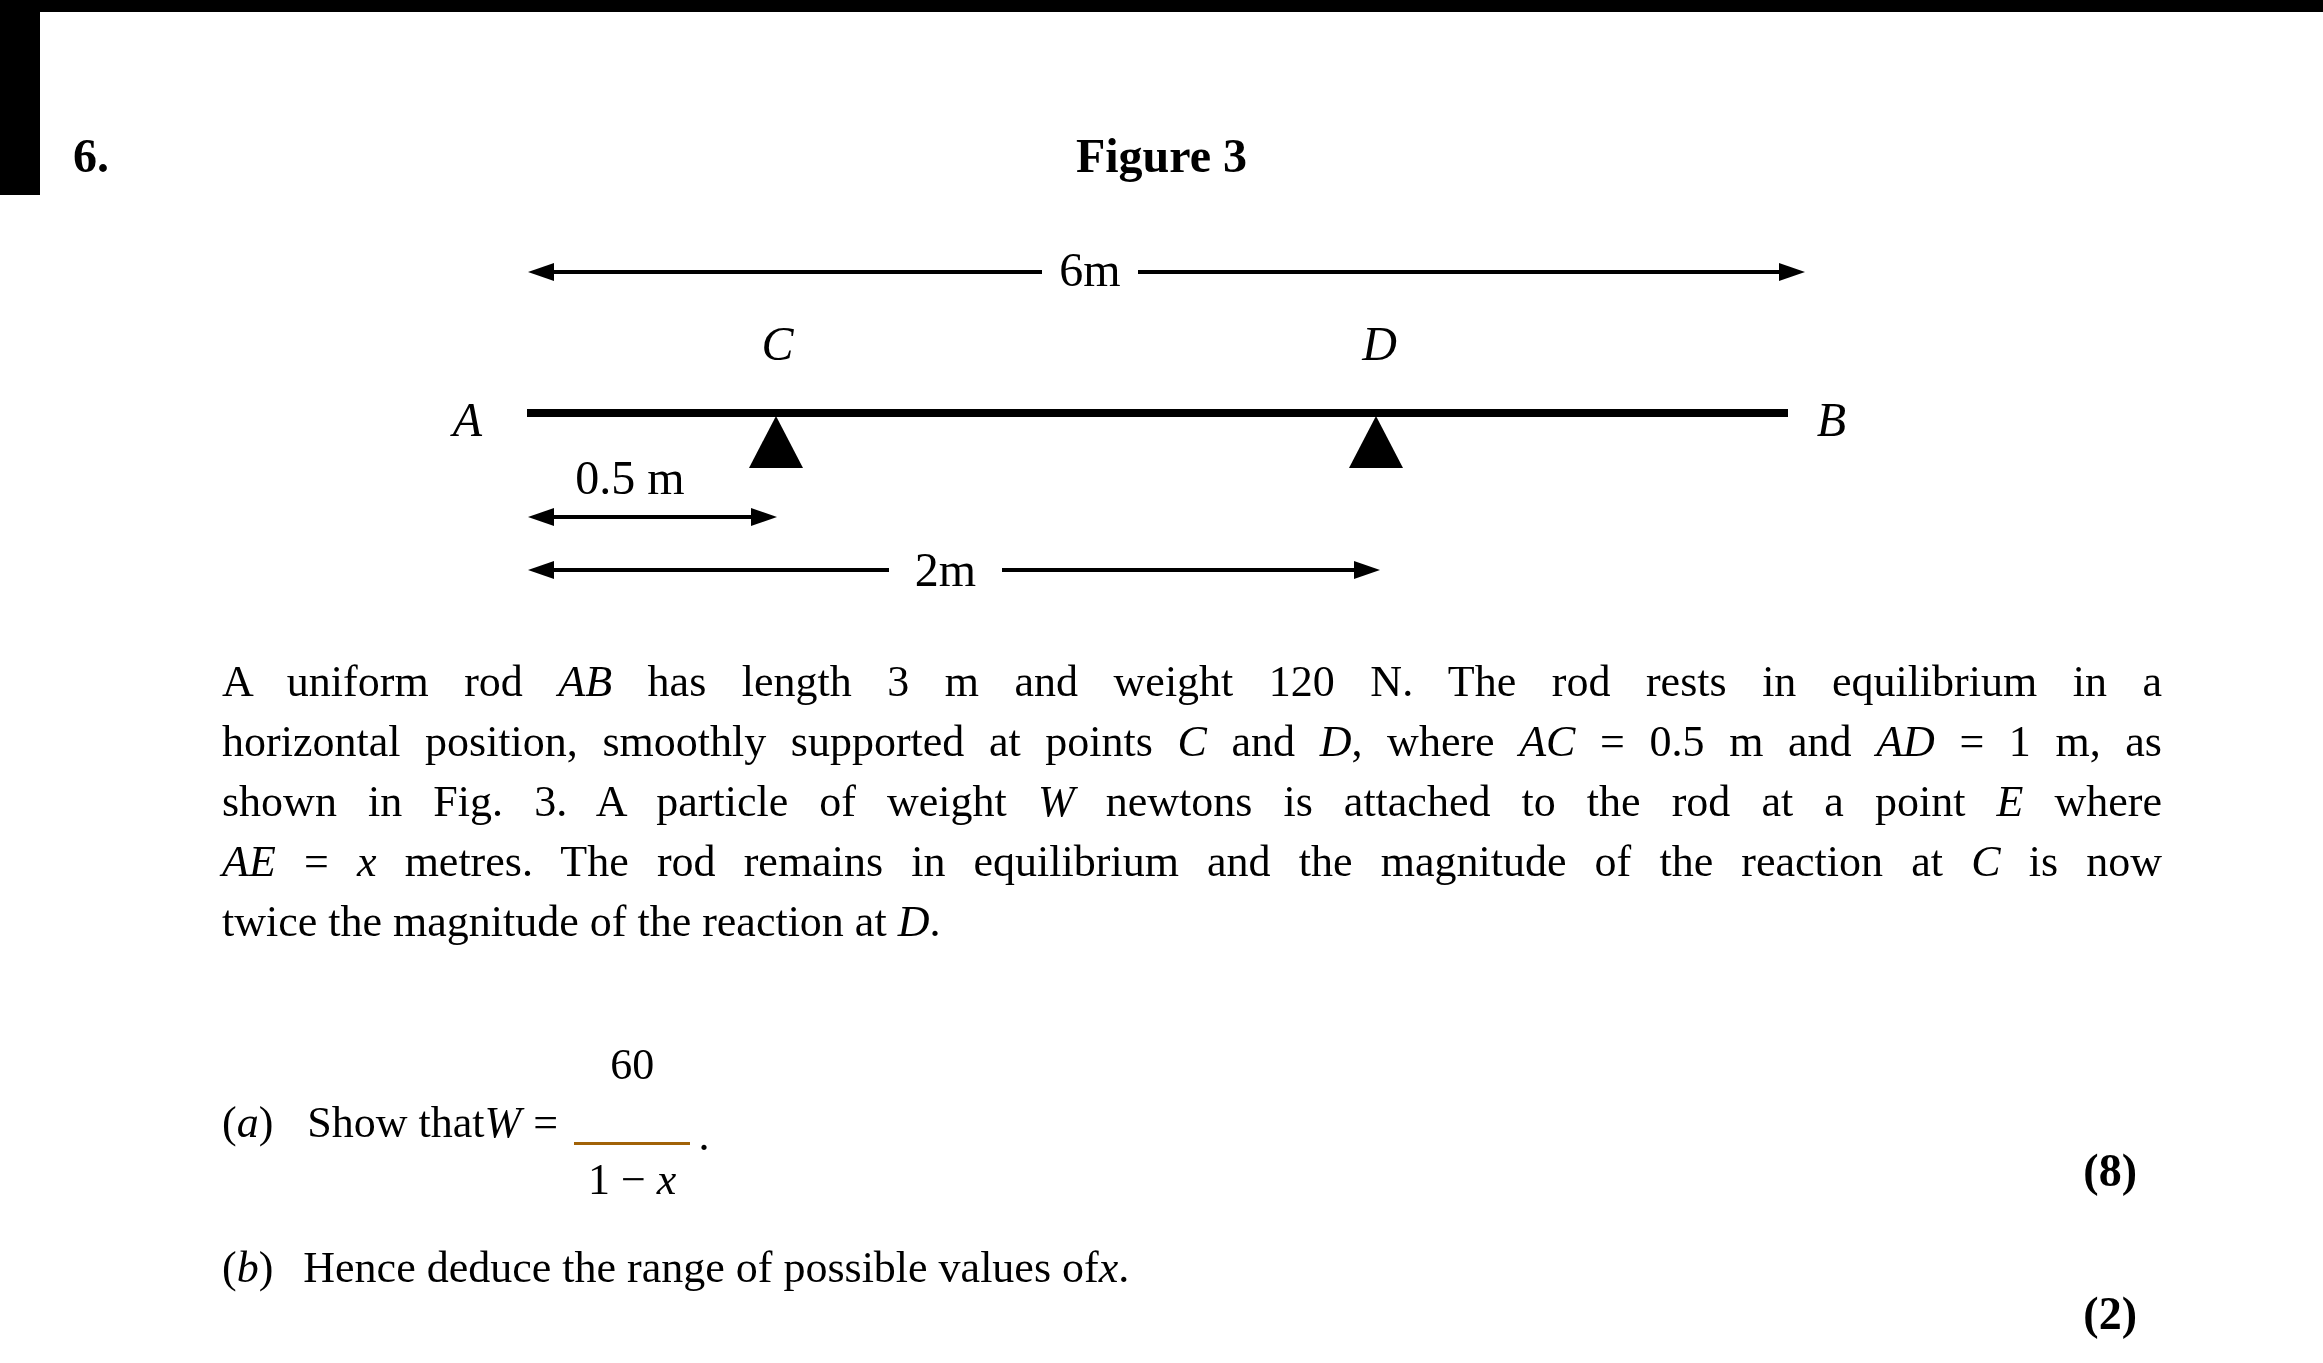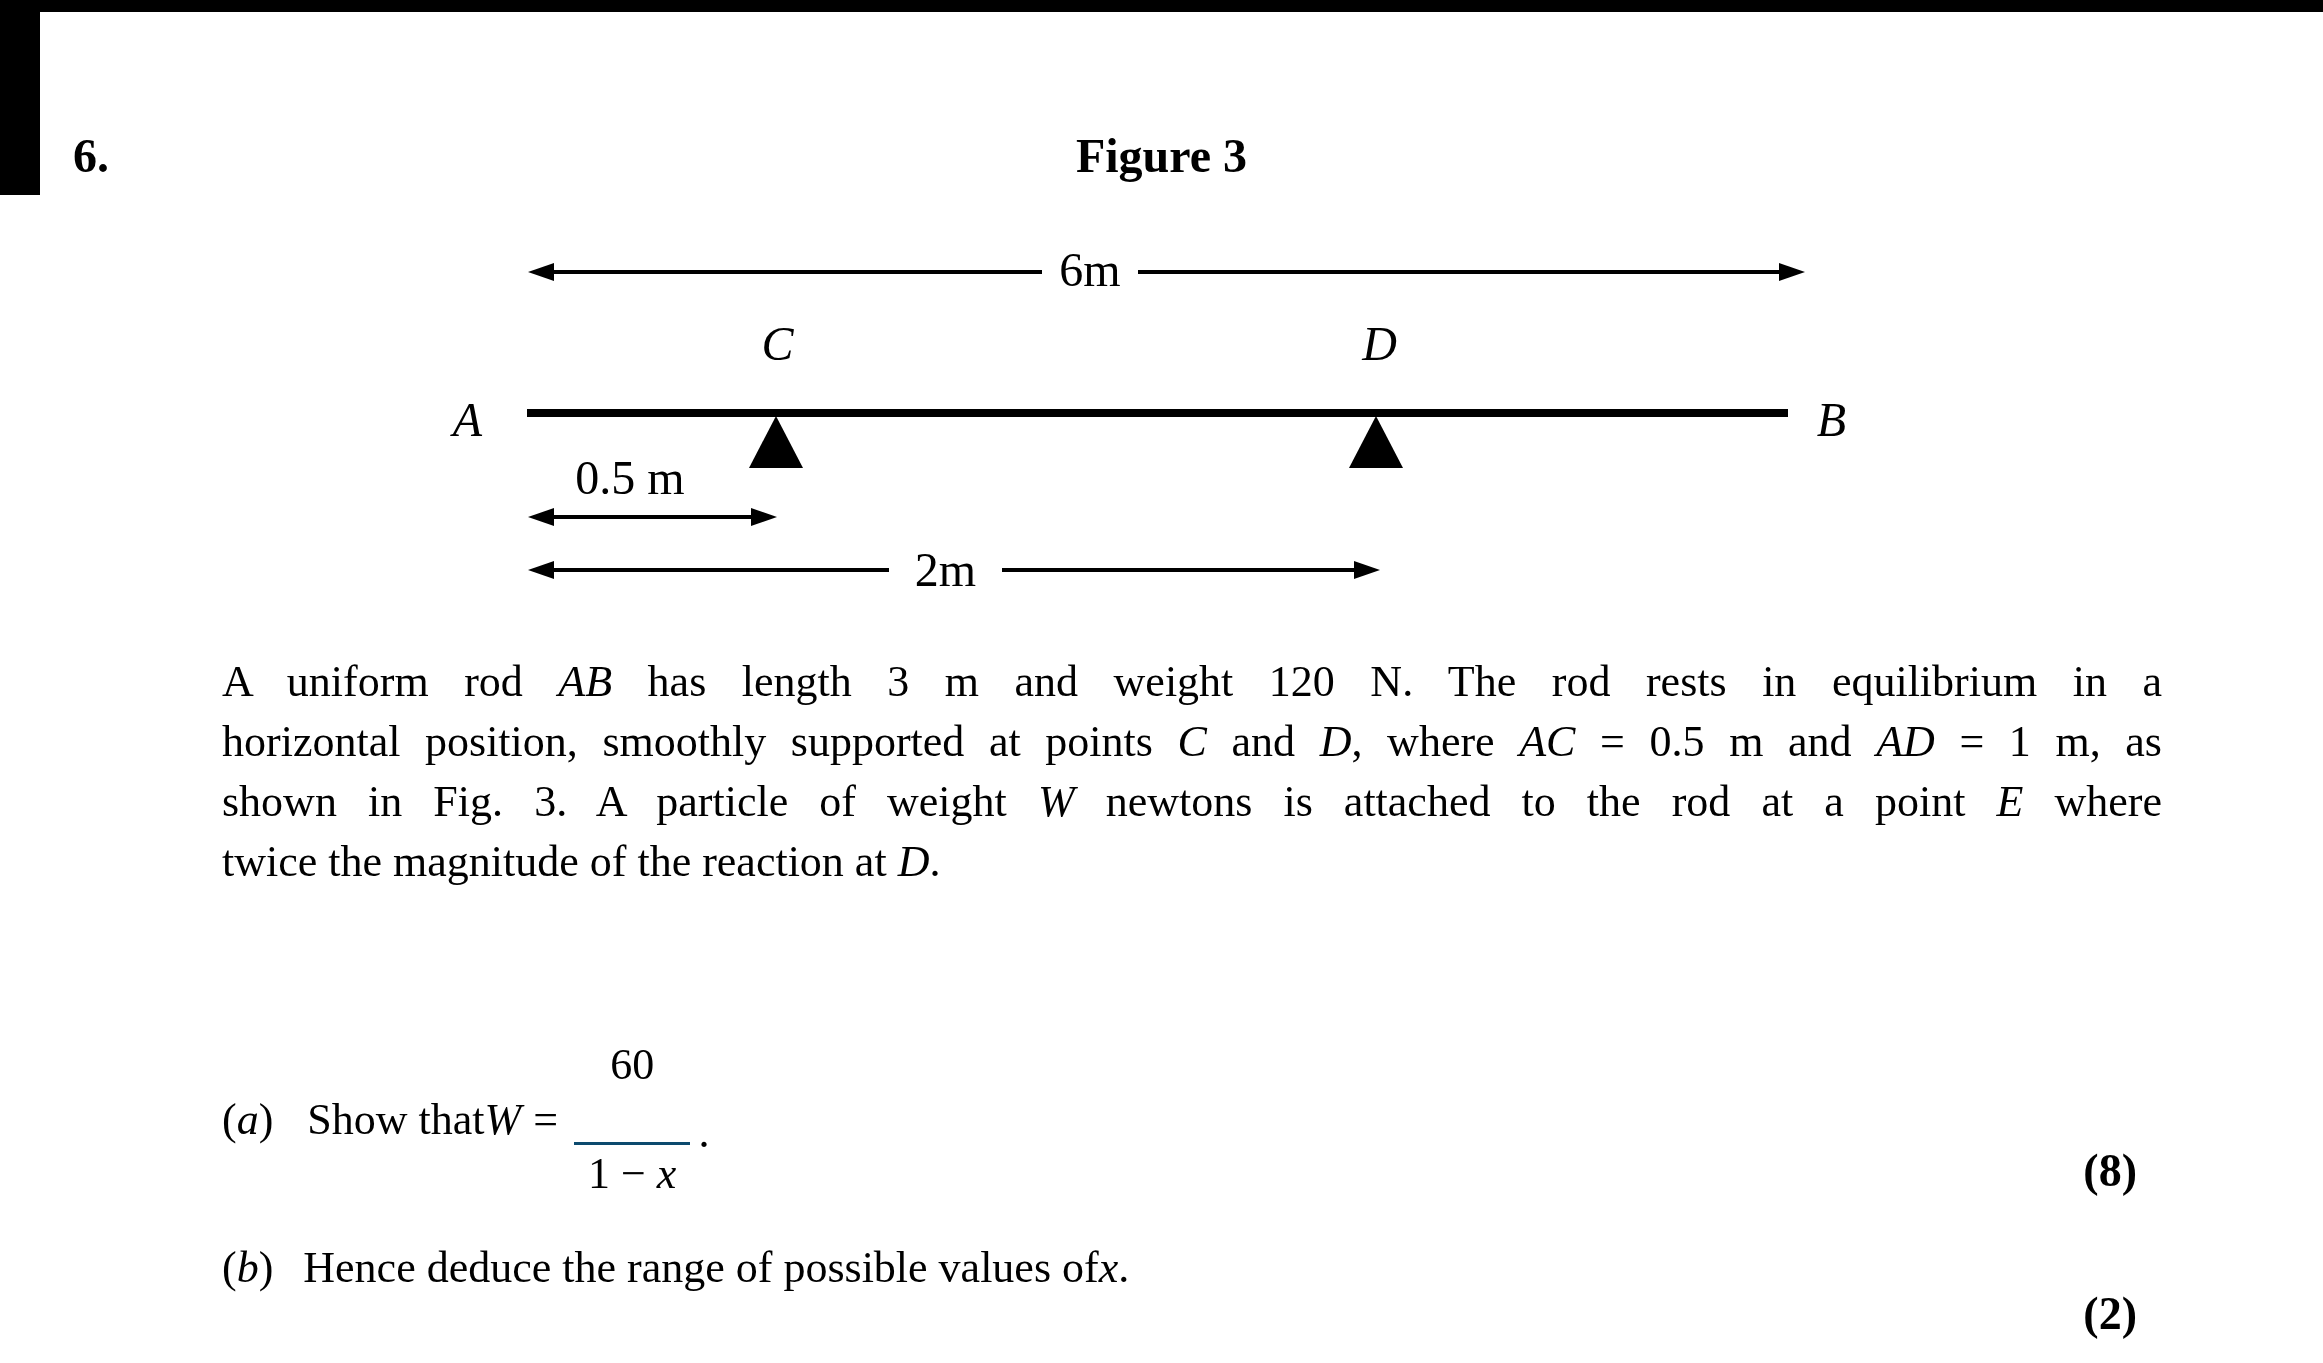--- a/index.html
+++ b/index.html
@@ -40,21 +40,21 @@
   
   .part-row { display: flex; align-items: center; font-size: 44px; }
   .part-a-row { left: 222px; top: 1040px; }
   .part-b-row { left: 222px; top: 1238px; line-height: 60px; }
   .part-label { white-space: pre; }
   .part-gap-a { margin-left: 34px; }
   .part-gap-b { margin-left: 30px; }
   .eq { margin: 0 12px; }
   .fraction { display: inline-flex; flex-direction: column; align-items: center; margin-left: 4px; gap: 48px; }
   .frac-num { line-height: 50px; padding: 0 14px 4px 14px; text-align: center; }
-  .frac-den { line-height: 50px; padding: 4px 14px 0 14px; border-top: 3px solid #0c4a6e; text-align: center; white-space: pre; }
+  .frac-den { line-height: 50px; padding: 10px 14px 0 14px; border-top: 3px solid #a16207; text-align: center; white-space: pre; }
   .eq-period { align-self: center; margin-top: 26px; margin-left: 8px; }
 
   .marks { position: absolute; right: 186px; font-size: 46px; font-weight: bold; line-height: 48px; }
   .marks-a { top: 1147px; }
   .marks-b { top: 1290px; }
 </style>
 </head>
 <body>
 
 <div class="page">
@@ -89,20 +89,21 @@
   <div class="ah ah-left" style="left:528px;top:561px;"></div>
   <div class="dline" style="left:550px;top:568px;width:339px;"></div>
   <div class="dimlabel" style="left:889px;top:544px;width:113px;">2m</div>
   <div class="dline" style="left:1002px;top:568px;width:352px;"></div>
   <div class="ah ah-right" style="left:1354px;top:561px;"></div>
 
   <div class="abs para">
     <div class="pline"><span>A uniform rod </span><span class="it">AB</span><span> has length 3 m and weight 120 N. The rod rests in equilibrium in a</span></div>
     <div class="pline"><span>horizontal position, smoothly supported at points </span><span class="it">C</span><span> and </span><span class="it">D</span><span>, where </span><span class="it">AC</span><span> = 0.5 m and </span><span class="it">AD</span><span> = 1 m, as</span></div>
     <div class="pline"><span>shown in Fig. 3. A particle of weight </span><span class="it">W</span><span> newtons is attached to the rod at a point </span><span class="it">E</span><span> where</span></div>
+    <div class="pline"><span class="it">AE</span><span> = </span><span class="it">x</span><span> metres. The rod remains in equilibrium and the magnitude of the reaction at </span><span class="it">C</span><span> is now</span></div>
     <div class="pline last"><span>twice the magnitude of the reaction at </span><span class="it">D</span><span>.</span></div>
   </div>
 
   <div class="abs part-row part-a-row">
     <span class="part-label"><span>(</span><span class="it">a</span><span>)</span></span>
     <span class="part-gap-a">Show that </span>
     <span class="it">W</span>
     <span class="eq">=</span>
     <span class="fraction">
       <span class="frac-num">60</span>

